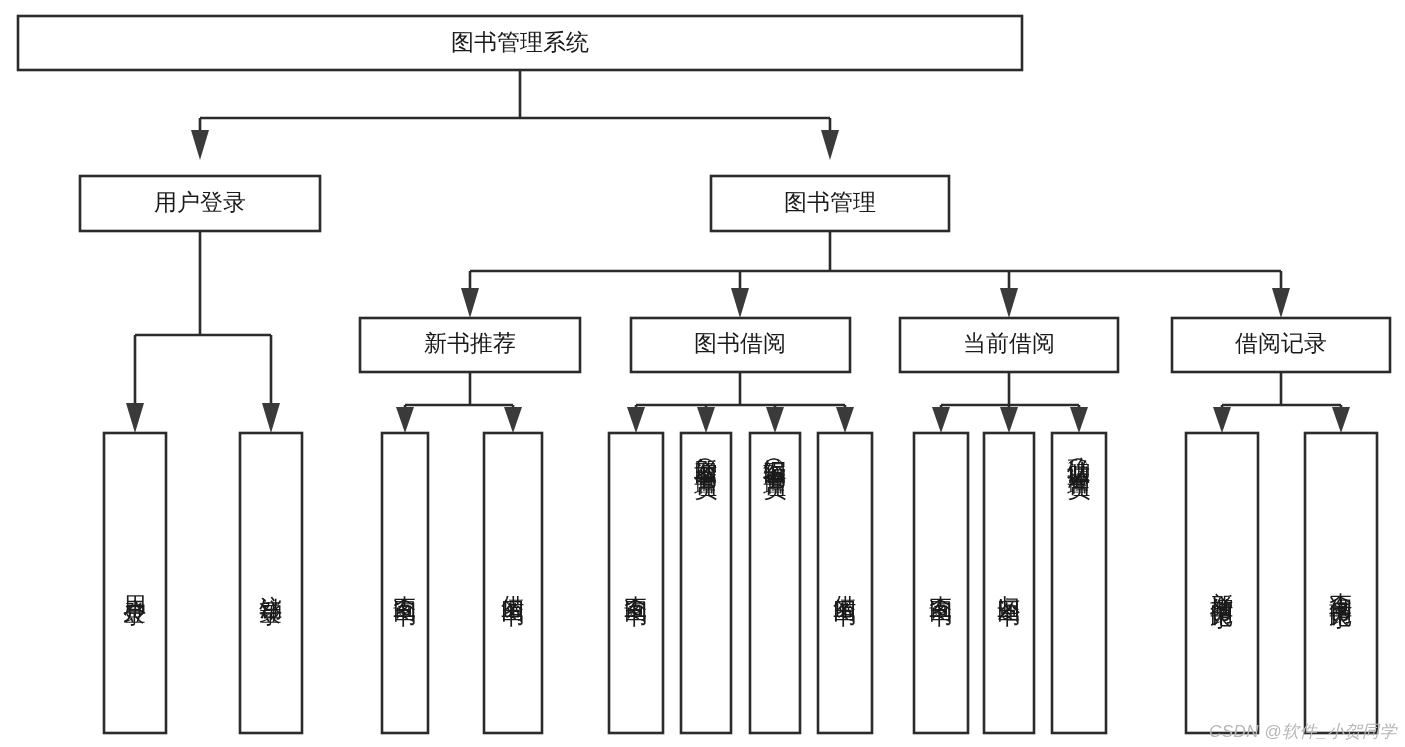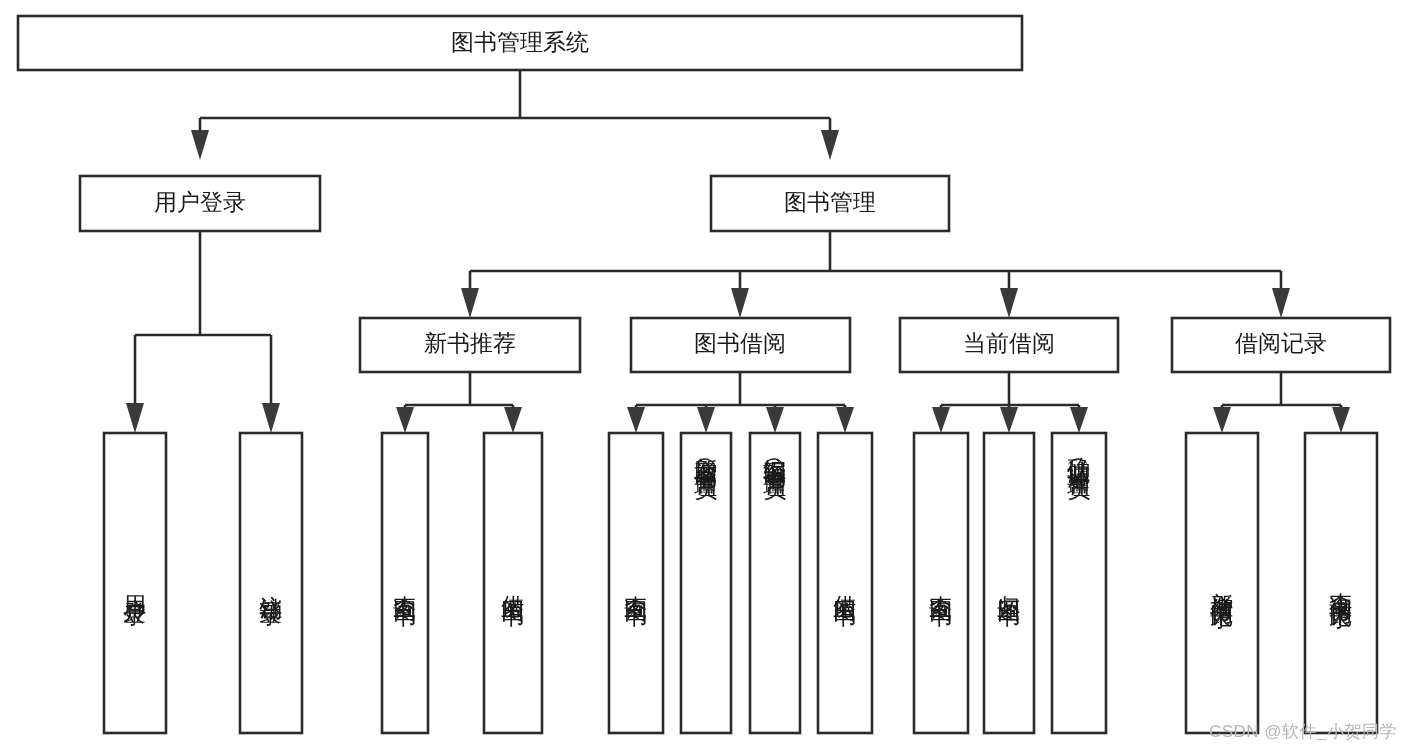--- a/index.html
+++ b/index.html
@@ -65,20 +65,21 @@
   }
   .watermark {
     position: absolute;
     right: 8px;
     bottom: 4px;
     font-family: "Liberation Sans", "DejaVu Sans", sans-serif;
     font-size: 17px;
     color: #b6b6b6;
     letter-spacing: 0.5px;
     white-space: nowrap;
+    font-style: italic;
   }
 </style>
 </head>
 <body>
 
 <div id="diagram-root">
 
   <svg id="tree-svg" viewBox="0 0 1405 747">
     <defs></defs>
 

